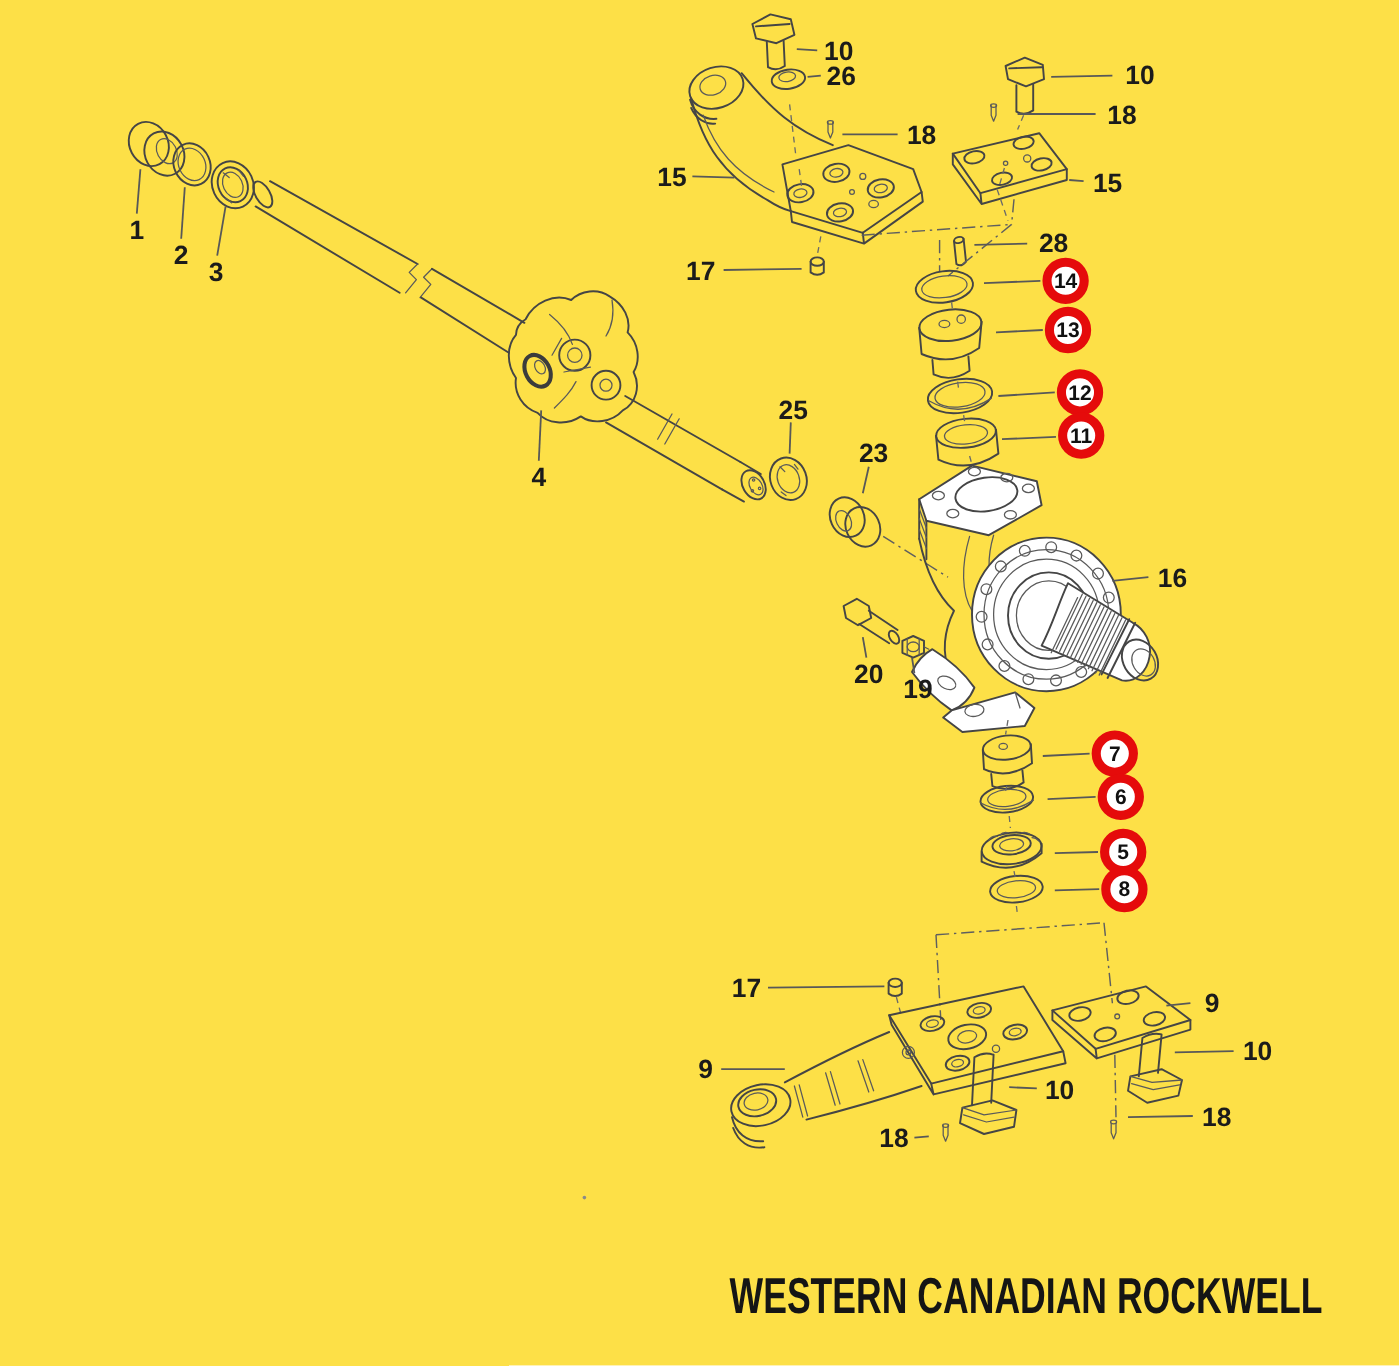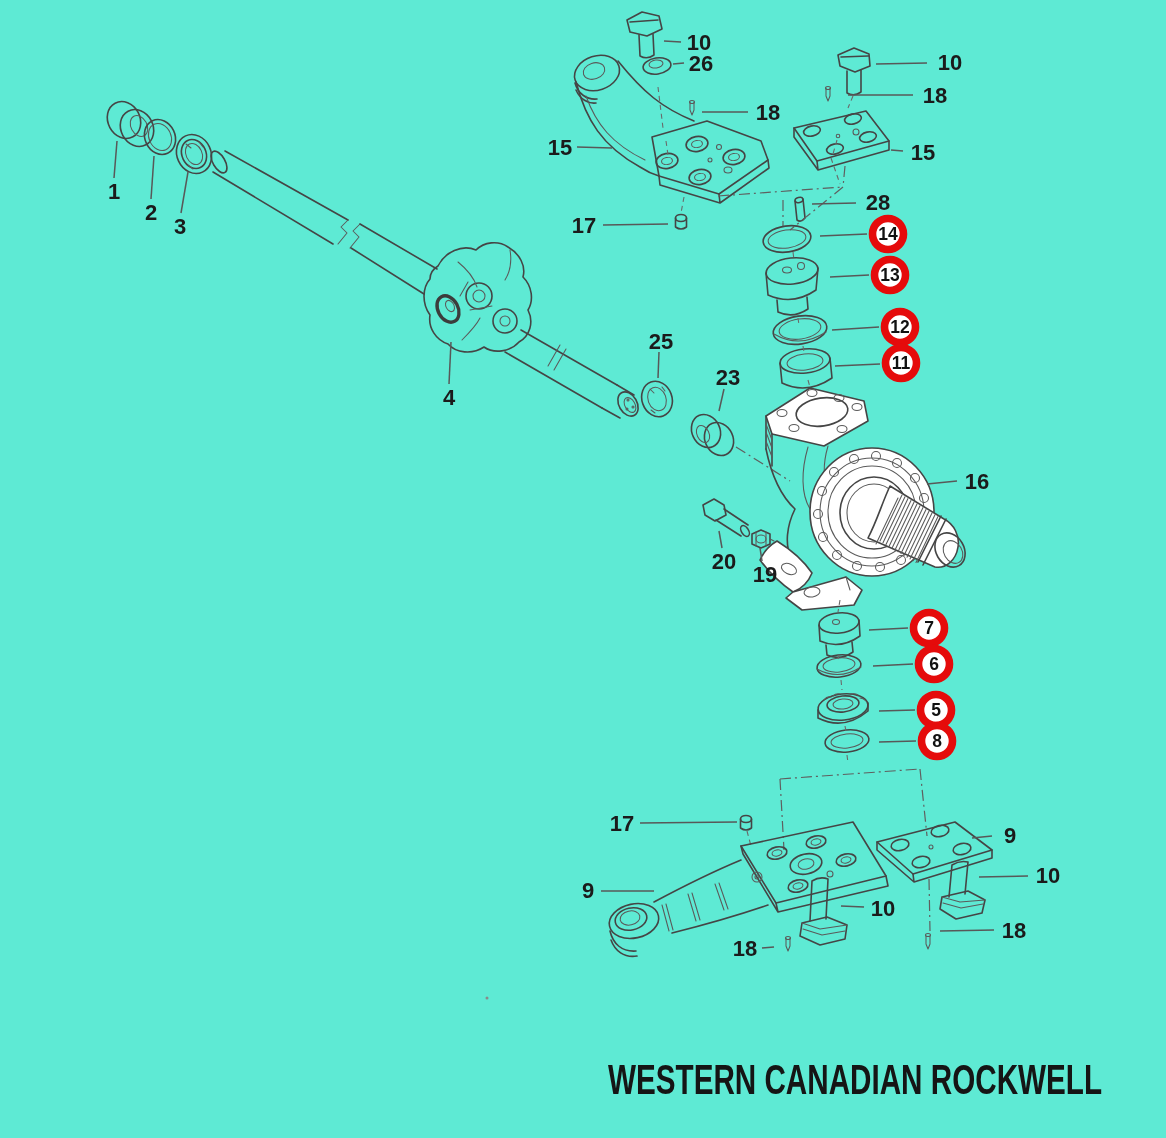--- a/index.html
+++ b/index.html
@@ -1,16 +1,16 @@
 <!DOCTYPE html>
 <html><head>
 <meta charset="utf-8">
 <style>
   html,body{margin:0;padding:0;background:#ffffff;}
-  .stage{position:relative;width:1166px;height:1138px;background:#5eead4;overflow:hidden;}
+  .stage{position:relative;width:1166px;height:1138px;background:#fde047;overflow:hidden;}
   svg{position:absolute;left:0;top:0;}
   
   .ln{fill:none;stroke:#454545;stroke-width:1.6;stroke-linecap:round;stroke-linejoin:round;}
   .thin{fill:none;stroke:#5a5a5a;stroke-width:1.05;stroke-linecap:round;stroke-linejoin:round;}
   .wfill{fill:#ffffff;stroke:#454545;stroke-width:1.6;stroke-linejoin:round;}
   .dash{fill:none;stroke:#6a6a6a;stroke-width:1.1;stroke-dasharray:5 4;}
   .dashdot{fill:none;stroke:#5f5f5f;stroke-width:1.2;stroke-dasharray:11 4 2 4;}
   .heavy{fill:none;stroke:#3c3c3c;stroke-width:3.4;}
   
   .leader{stroke:#585858;stroke-width:1.5;}

